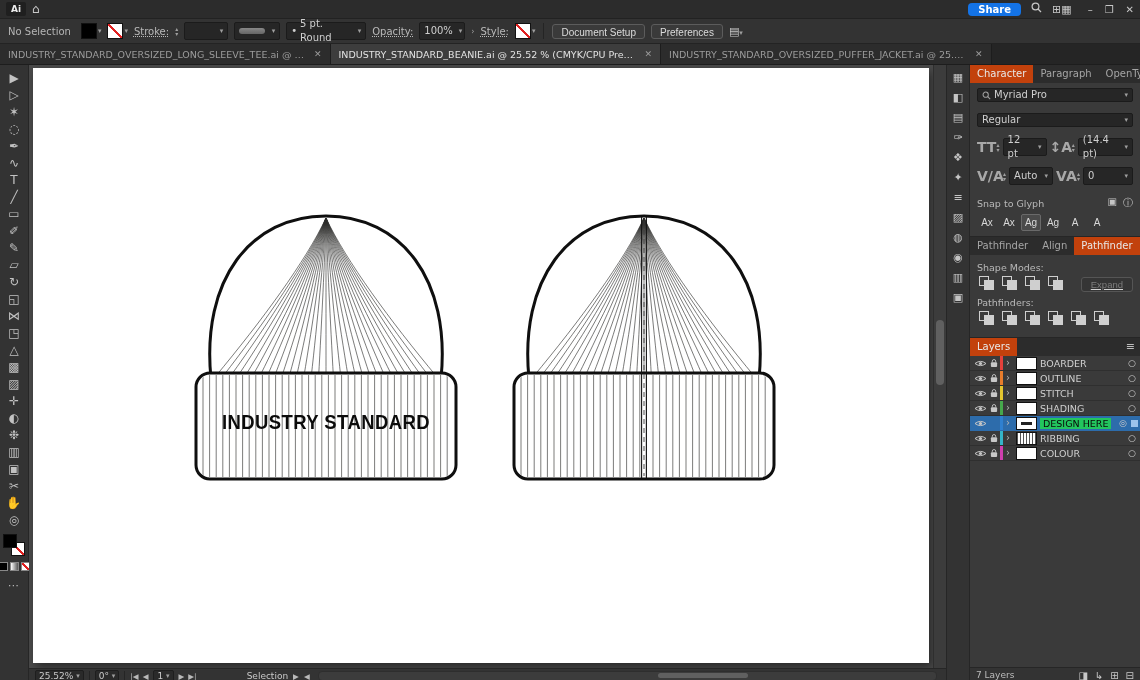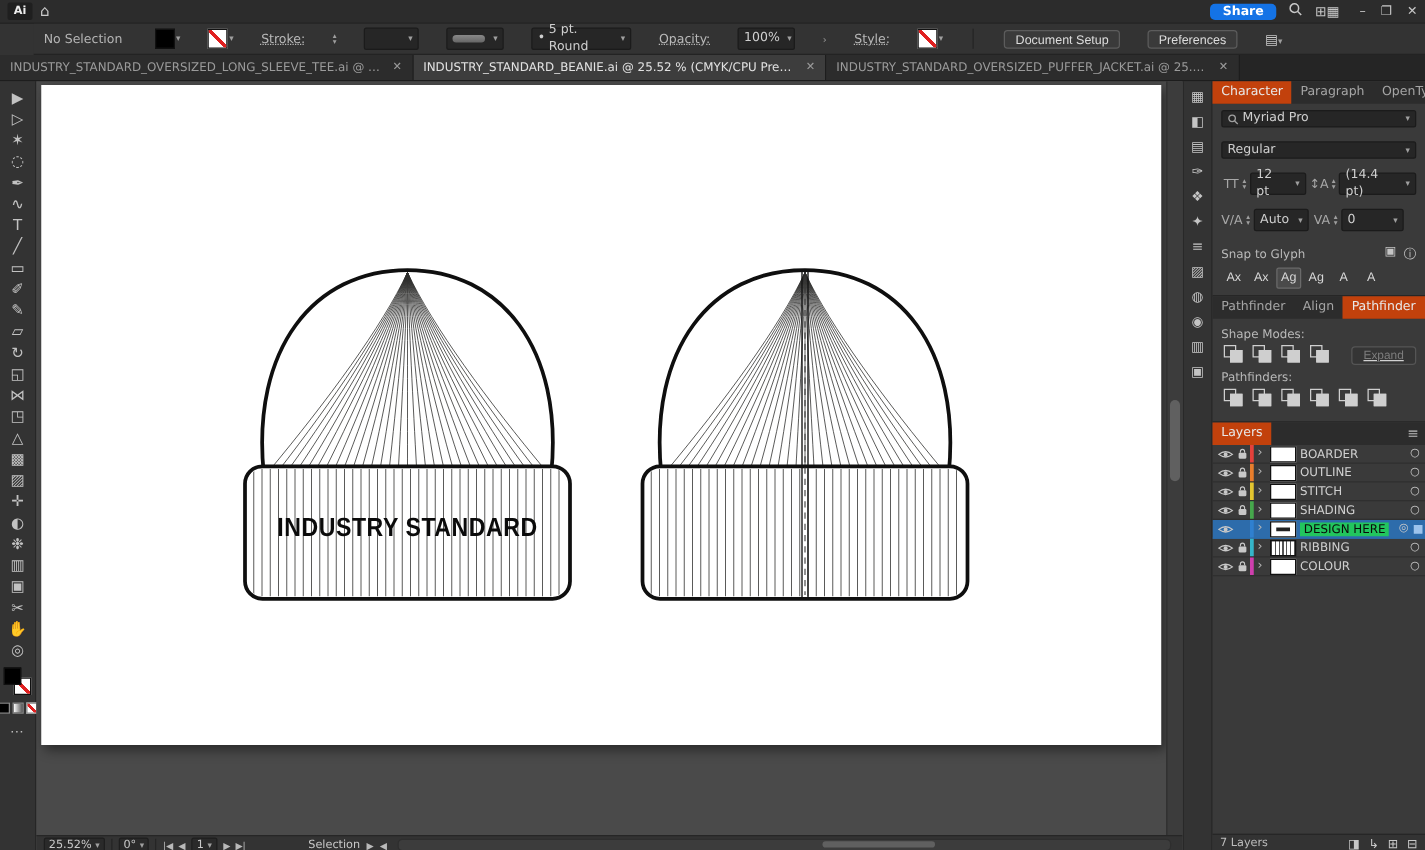--- a/index.html
+++ b/index.html
@@ -11,21 +11,21 @@
   .logo{width:20px;height:14px;background:#1f1f1f;color:#ececec;font-weight:bold;font-size:9px;display:flex;align-items:center;justify-content:center;border-radius:2px;}
   .home{color:#c9c9c9;font-size:12px;margin:0 2px;}
   #menu-list{display:flex;gap:2px;}
   .menu-item{padding:0 7px;line-height:18px;color:#d6d6d6;font-size:11px;cursor:default;}
   #mb-right{margin-left:auto;display:flex;align-items:center;gap:10px;}
   .share-btn{background:#1473e6;color:#fff;font-size:10px;padding:1px 10px;border-radius:4px;font-weight:bold;}
   .mb-icon{color:#c7c7c7;font-size:11px;}
   #win-box{display:flex;gap:12px;margin-left:6px;}
   .win-btn{color:#c7c7c7;font-size:10px;}
   
-  #controlbar{height:24px;background:#333;border-bottom:1px solid #232323;display:flex;align-items:center;gap:22px;padding:0 8px;font-size:10px;margin-left:27px;}
+  #controlbar{height:24px;background:#333;border-bottom:1px solid #232323;display:flex;align-items:center;gap:6px;padding:0 8px;font-size:10px;}
   .cb-text{color:#b5b5b5;margin-right:4px;}
   .cb-label{color:#b9b9b9;text-decoration:underline;text-decoration-style:dotted;}
   .swgrp{display:flex;align-items:center;gap:1px;}
   .swatch{width:14px;height:14px;border:1px solid #111;display:inline-block;background:#000;}
   .swatch.none{background:#fff;position:relative;}
   .swatch.none::after{content:"";position:absolute;inset:0;background:linear-gradient(to top right,transparent 43%,#e02020 43% 57%,transparent 57%);}
   .swchev{font-size:7px;color:#9f9f9f;}
   .field{background:#262626;border:1px solid #1b1b1b;border-radius:2px;color:#cfcfcf;font-size:10px;padding:1px 4px;display:inline-flex;align-items:center;gap:3px;height:14px;line-height:14px;}
   .dd::after{content:"▾";font-size:7px;color:#9f9f9f;margin-left:auto;padding-left:3px;}
   .spin{display:inline-flex;flex-direction:column;justify-content:center;color:#9f9f9f;font-size:6px;line-height:5px;}
@@ -55,21 +55,21 @@
   .fsq.stroke::after{content:"";position:absolute;inset:0;background:linear-gradient(to top right,transparent 42%,#e02020 42% 58%,transparent 58%);}
   #mini-modes{display:flex;gap:2px;margin-top:6px;}
   .mini{width:7px;height:7px;border:1px solid #888;}
   .mini.m-color{background:#000;}
   .mini.m-grad{background:linear-gradient(90deg,#fff,#555);}
   .mini.m-none{background:#fff;position:relative;}
   .mini.m-none::after{content:"";position:absolute;inset:0;background:linear-gradient(to top right,transparent 40%,#e02020 40% 60%,transparent 60%);}
   .tb-ellipsis{color:#bdbdbd;margin-top:8px;font-size:11px;letter-spacing:1px;}
   
   #canvas{flex:1;position:relative;background:#4a4a4a;overflow:hidden;}
-  #artboard{position:absolute;left:4px;top:3px;width:896px;height:528px;background:#fff;box-shadow:3px 4px 9px rgba(0,0,0,.45);}
+  #artboard{position:absolute;left:4px;top:3px;width:896px;height:595px;background:#fff;box-shadow:3px 4px 9px rgba(0,0,0,.45);}
   svg.beanie{position:absolute;width:266px;height:282px;}
   #beanie-a{left:160px;top:133px;}
   #beanie-b{left:478px;top:133px;}
   .bout{fill:#fff;stroke:#0f0f0f;stroke-width:3;stroke-linejoin:round;}
   .rib{fill:none;stroke:#30302e;stroke-width:.75;opacity:.85;}
   .seam{fill:none;stroke:#141414;stroke-width:1.1;}
   .seam-dash{fill:none;stroke:#3a3a3a;stroke-width:.9;stroke-dasharray:5 4;}
   .blabel{font-family:"Liberation Sans","DejaVu Sans",sans-serif;font-weight:bold;font-size:21px;fill:#0b0b0b;letter-spacing:.5px;}
   #vscroll{position:absolute;right:0;top:0;bottom:14px;width:12px;background:#3c3c3c;border-left:1px solid #2e2e2e;}
   #vscroll .thumb{position:absolute;left:2px;width:8px;top:255px;height:65px;background:#606060;border-radius:4px;}
@@ -86,21 +86,21 @@
   #rightpanels{width:170px;background:#3a3a3a;border-left:1px solid #262626;display:flex;flex-direction:column;}
   .panel{border-bottom:1px solid #262626;}
   .ptabs{height:18px;background:#2c2c2c;display:flex;align-items:stretch;}
   .ptab{padding:0 7px;line-height:18px;font-size:10px;color:#a5a5a5;white-space:nowrap;}
   .ptab.active{background:#c2410c;color:#e8e8e8;}
   .hamb{margin-left:auto;padding:0 5px;color:#bdbdbd;line-height:18px;}
   .hamb::before{content:"≡";}
   .pbody{padding:5px 7px;}
   .crow{display:flex;align-items:center;gap:3px;margin-bottom:11px;}
   .font-field{width:100%;box-sizing:border-box;}
-  .cicon{color:#a8a8a8;font-size:10px;min-width:14px;text-align:right;}
+  .cicon{color:#a8a8a8;font-size:14px;min-width:14px;text-align:center;font-weight:bold;}
   .val{min-width:34px;justify-content:space-between;}
   .snaprow{display:flex;align-items:center;font-size:9.5px;color:#b9b9b9;margin:2px 0 4px;}
   .snapicons{margin-left:auto;display:flex;gap:6px;color:#c5c5c5;font-size:10px;}
   #snap-buttons{display:flex;gap:2px;}
   .snapb{min-width:20px;height:17px;background:transparent;border:1px solid transparent;color:#d8d8d8;font-size:10px;padding:0 2px;border-radius:2px;}
   .snapb.active{background:#4a4a4a;border-color:#6a6a6a;}
   .pflabel{font-size:9.5px;color:#b9b9b9;margin:2px 0 3px;}
   .pfrow{display:flex;align-items:center;gap:4px;margin-bottom:5px;text-decoration:underline;}
   .pf-btn{width:19px;height:16px;background:transparent;border:none;padding:0;position:relative;}
   .pfi{position:relative;width:15px;height:13px;display:inline-block;}

